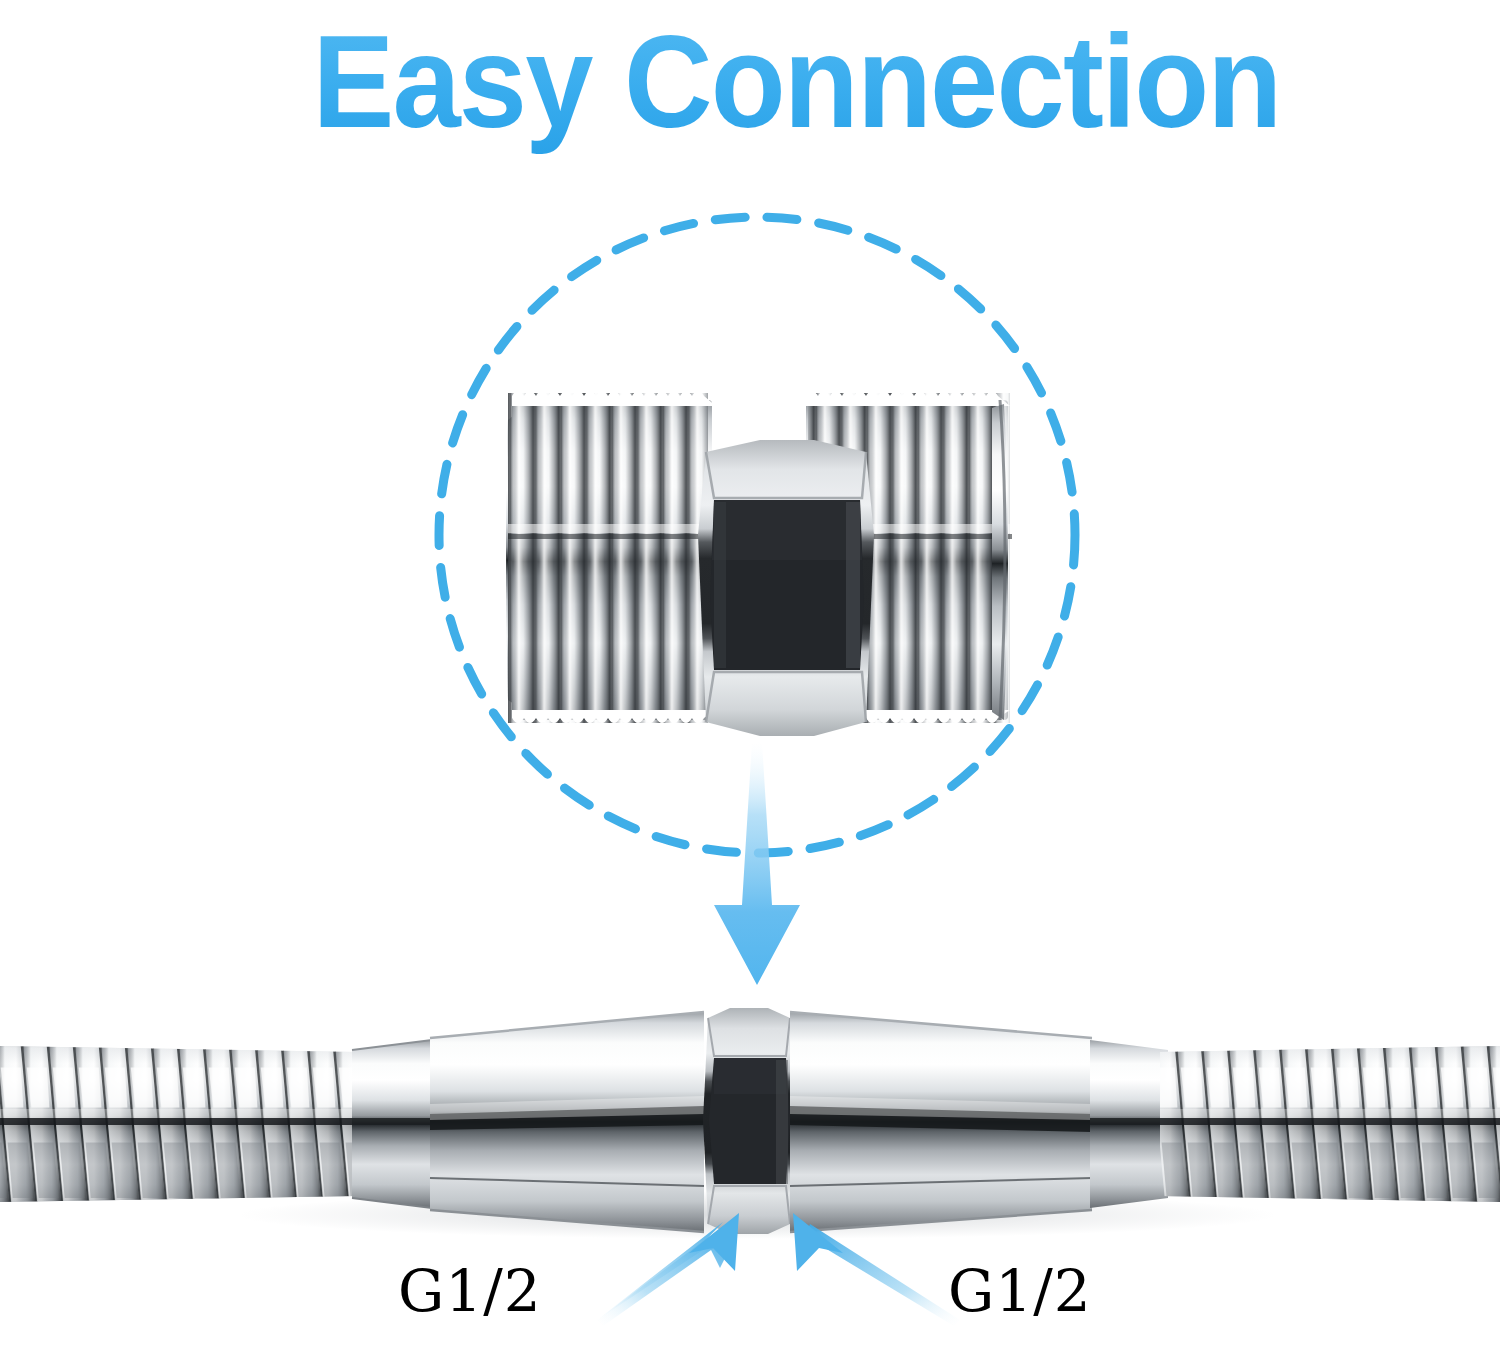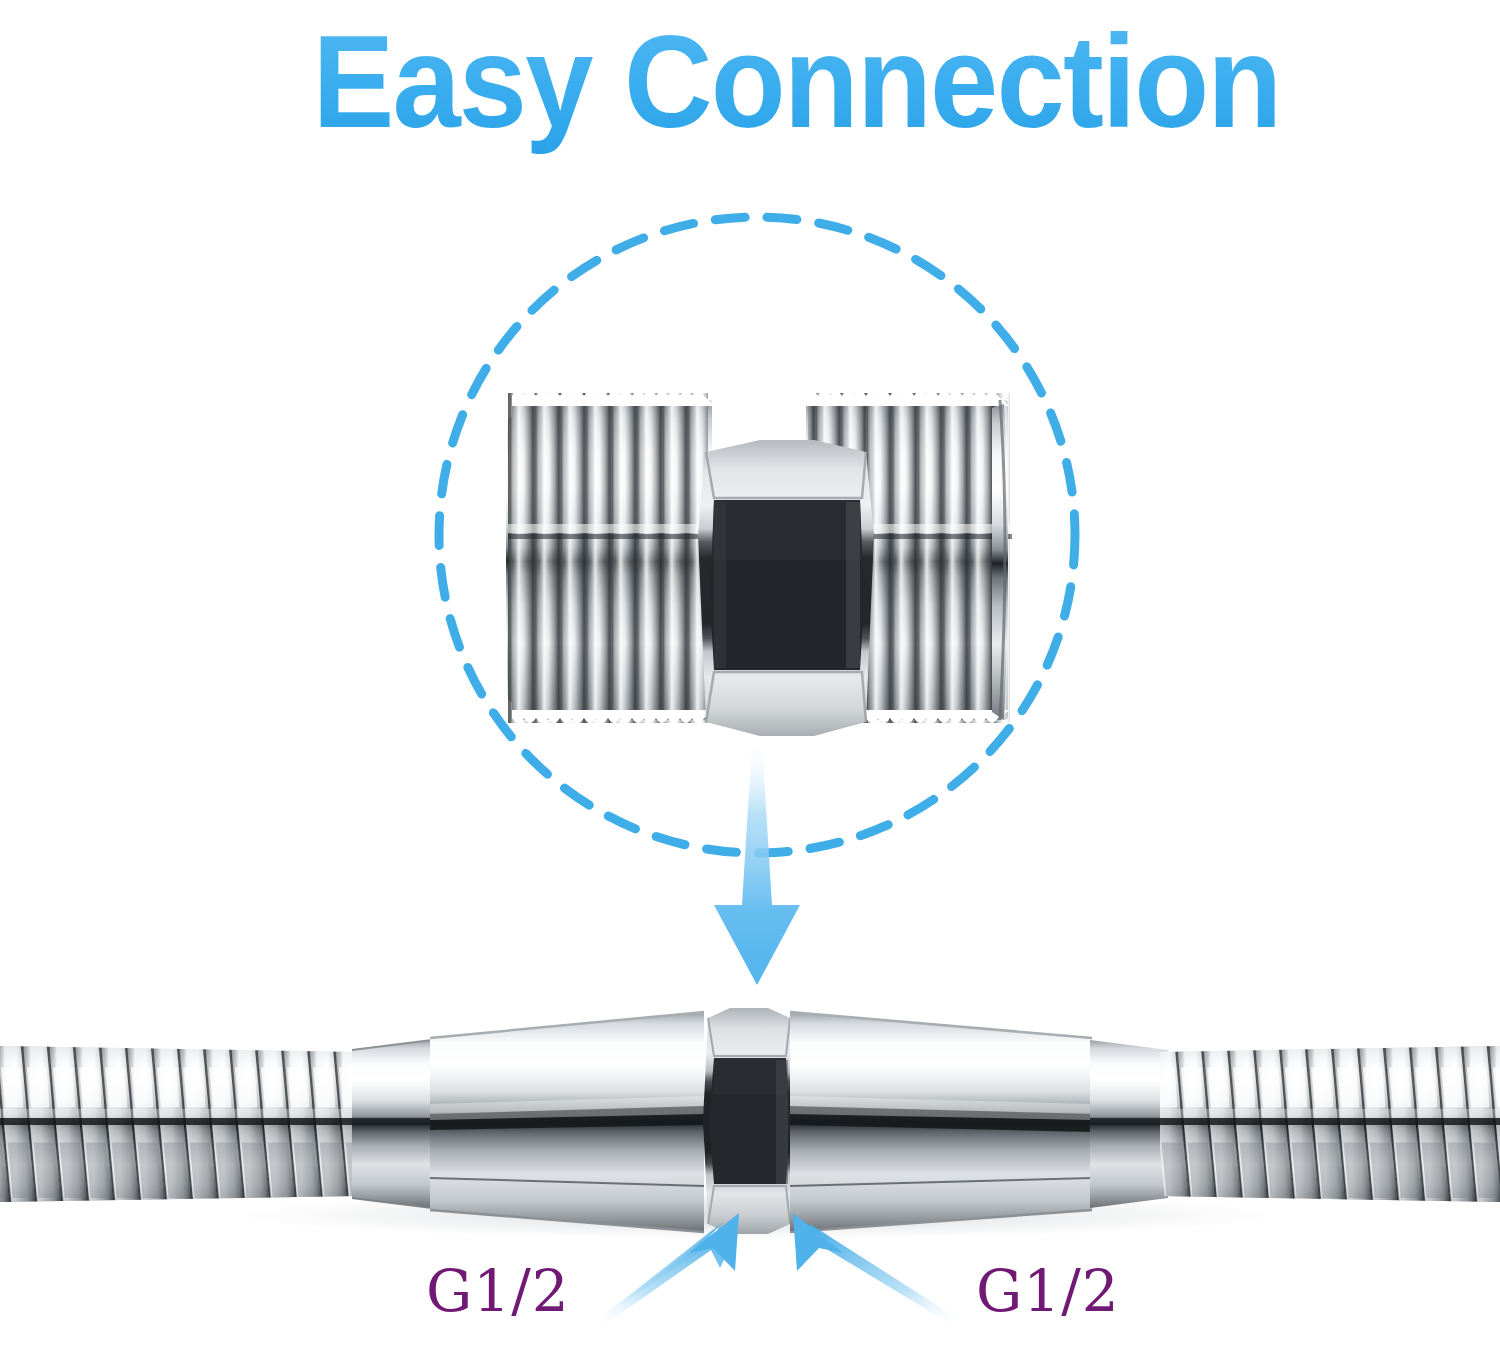--- a/index.html
+++ b/index.html
@@ -30,25 +30,24 @@
     white-space:nowrap;
     text-shadow:none;
   }
 
   
   .g-label{
     position:absolute;
     font-family:"DejaVu Serif","Liberation Serif",serif;
     font-weight:400;
     font-size:58px;
-    color:#701a75;
+    color:#000000;
     letter-spacing:1px;
     white-space:nowrap;
     line-height:1;
-    margin-left:28px;
   }
   #g-label-left{left:398px;top:1262px;}
   #g-label-right{left:948px;top:1262px;}
 
   svg{display:block;}
   #art{position:absolute;left:0;top:0;}
 </style>
 </head>
 <body>
 

